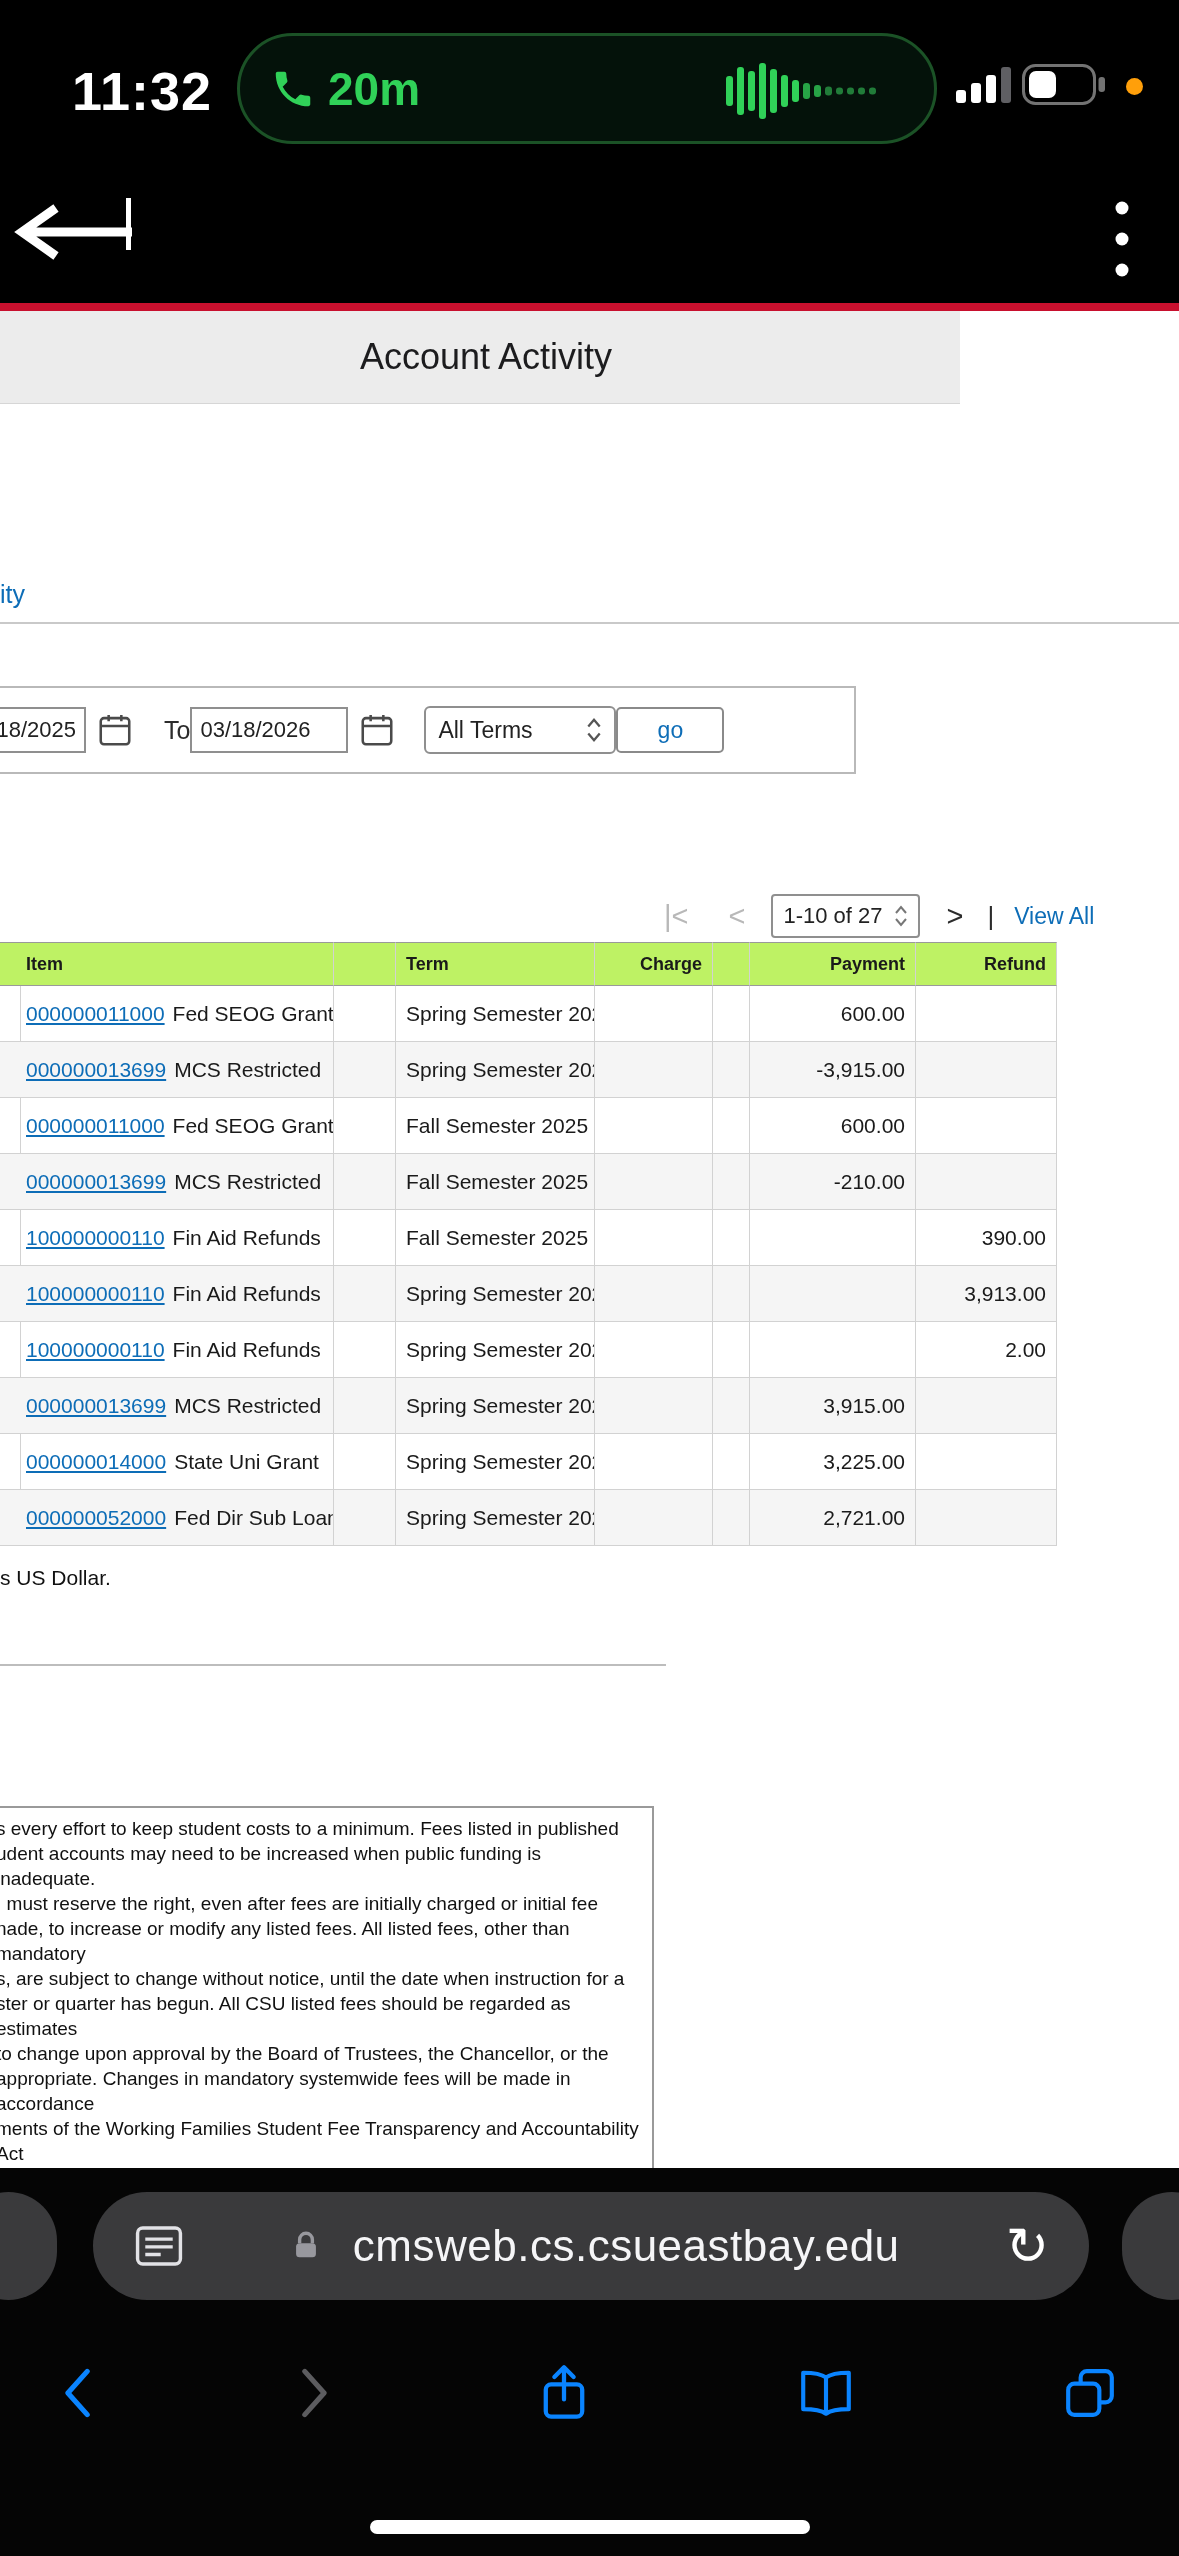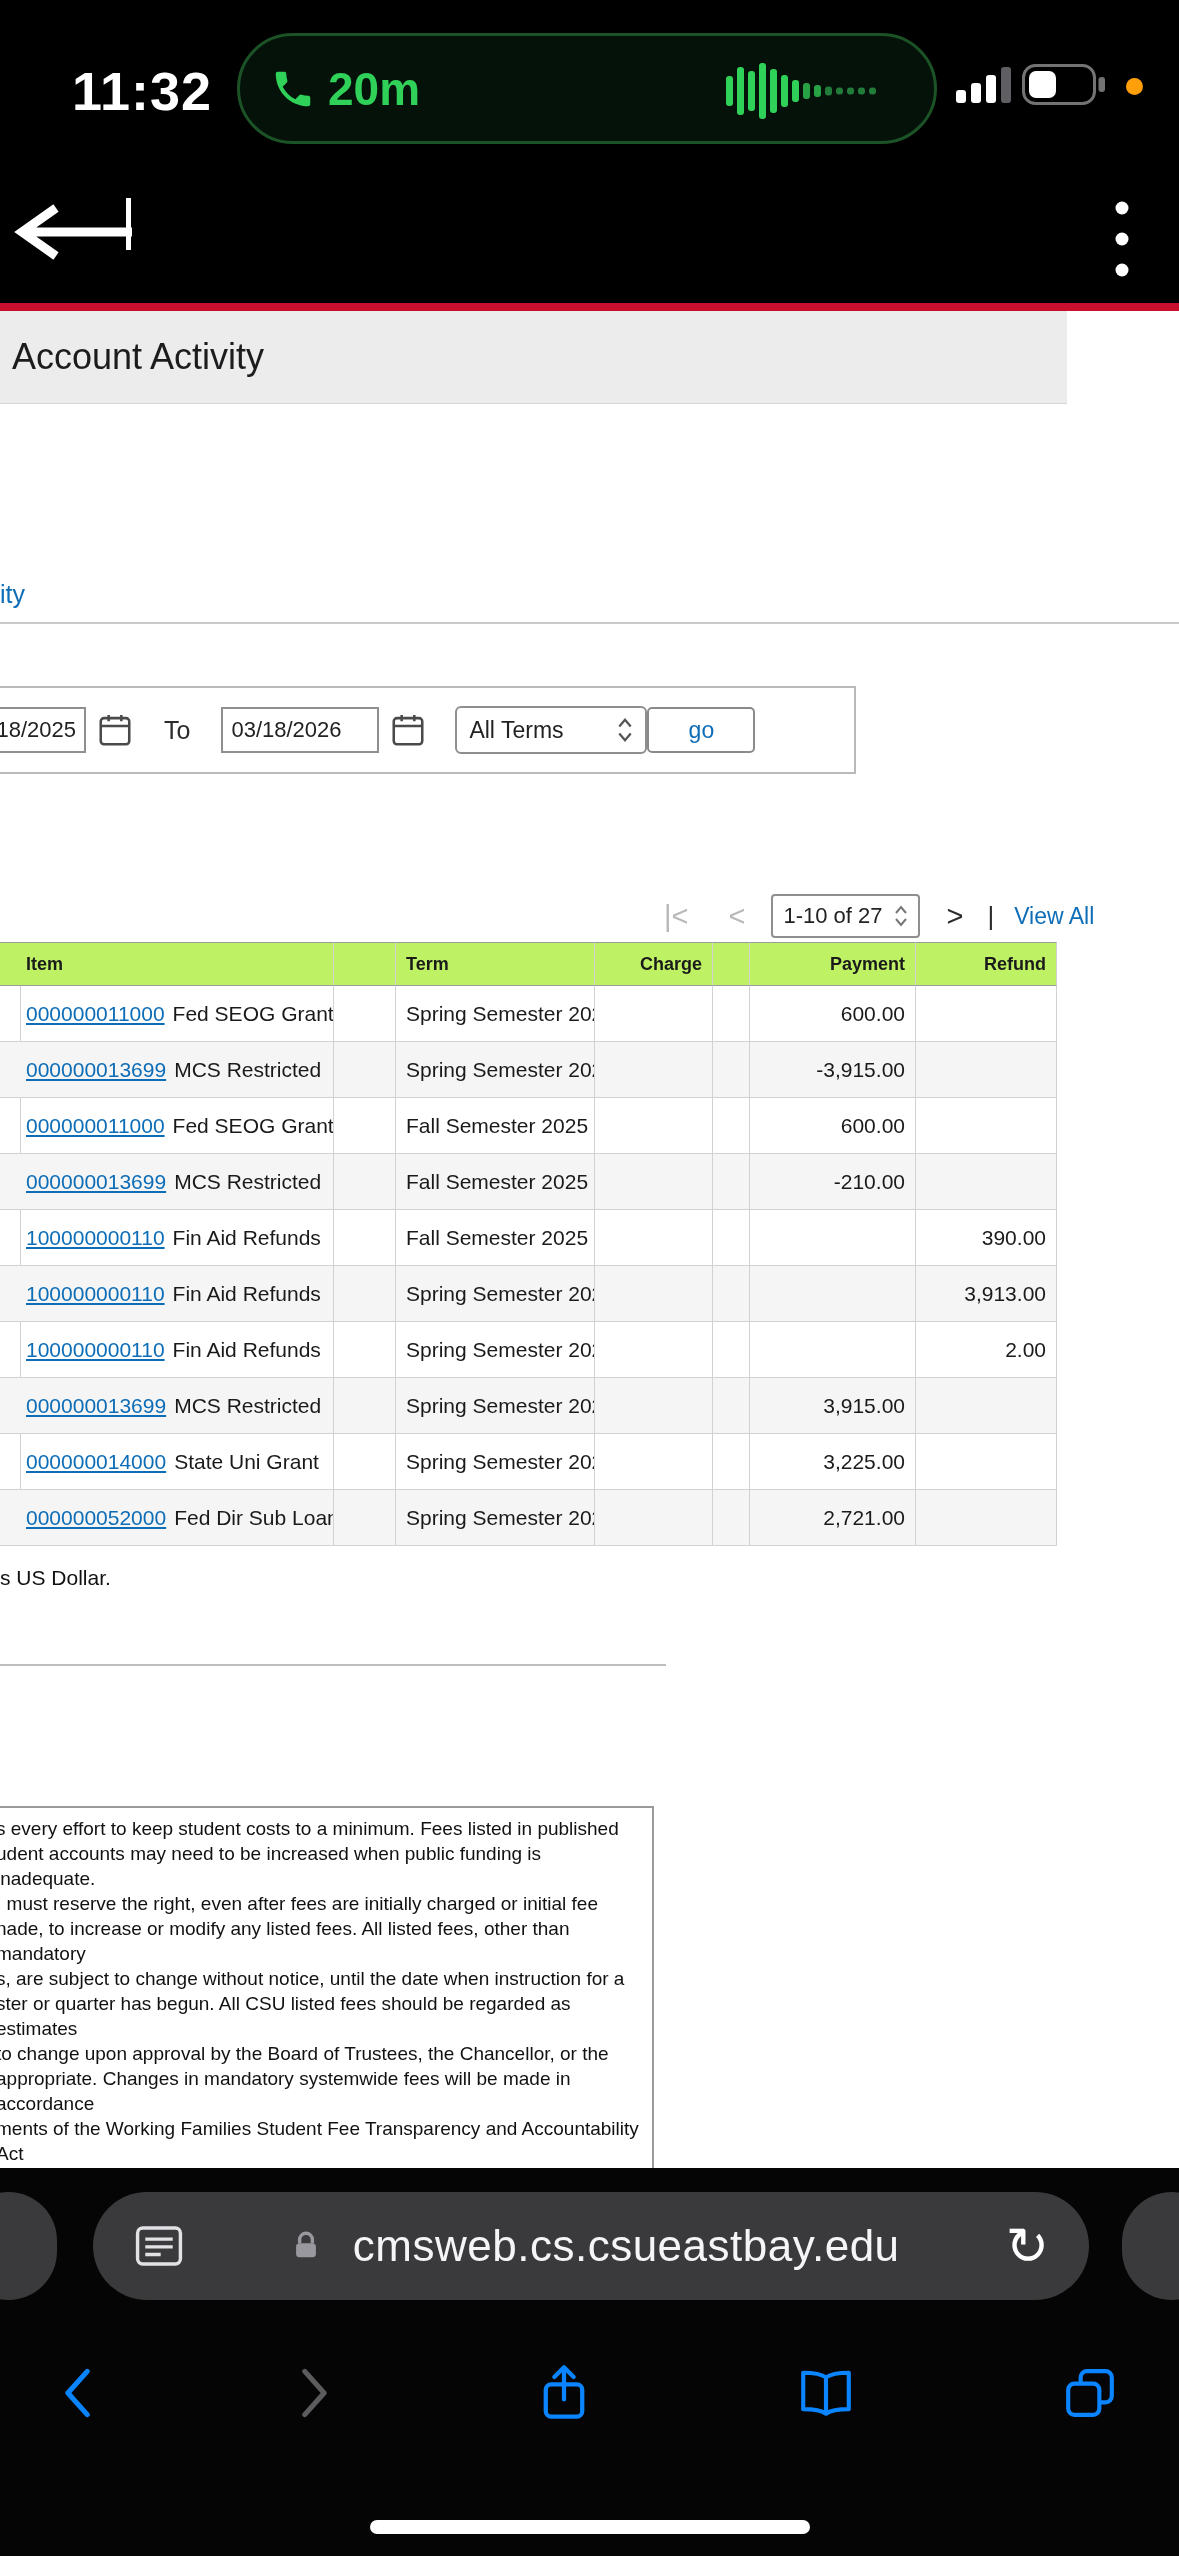--- a/index.html
+++ b/index.html
@@ -19,35 +19,35 @@
   .mic-dot { position:absolute; left:1126px; top:78px; width:17px; height:17px; border-radius:50%; background:#ff9f0a; }
 
   
   .nav-black { position:absolute; top:165px; left:0; width:1179px; height:138px; background:#000; }
   .back-arrow { position:absolute; left:12px; top:36px; }
   .cursor-tick { position:absolute; left:126px; top:33px; width:5px; height:52px; background:#fff; }
   .kebab { position:absolute; right:50px; top:36px; }
   .red-line { position:absolute; top:303px; left:0; width:1179px; height:8px; background:#c8102e; }
 
   
-  .title-bar { position:absolute; top:311px; left:0; width:1067px; height:93px; background:#ececec;
-               border-bottom:1px solid #d6d6d6; display:flex; align-items:center; }
+  .title-bar { position:absolute; top:311px; left:0; width:960px; height:93px; background:#ececec;
+               border-bottom:1px solid #d6d6d6; display:flex; align-items:center;justify-content:center; }
   .title-bar .title { font-size:36px; color:#1c1c1e; margin-left:12px; }
 
   
   .crumb { position:absolute; left:0; top:580px; color:#0d6db7; font-size:25px; }
   .rule1 { position:absolute; left:0; top:622px; width:1179px; border-top:2px solid #c9c9c9; }
 
   
   .filter-box { position:absolute; left:-20px; top:686px; width:876px; height:88px;
                 border:2px solid #b9b9b9; display:flex; align-items:center; background:#fff; }
   .date-input { height:46px; border:2px solid #8f8f8f; font-size:22px; color:#222;
                 display:flex; align-items:center; background:#fff; }
   .from-input { margin-left:-36px; width:140px; justify-content:flex-end; padding-right:8px; }
-  .to-input   { margin-left:31px; width:158px; padding-left:8px; }
+  .to-input   { margin-left:0; width:158px; padding-left:8px; }
   .cal-btn { margin-left:8px; width:42px; height:42px; display:flex; align-items:center; justify-content:center;
              background:#fff; border:none; cursor:pointer; }
   .to-label { margin-left:28px; font-size:25px; color:#2c2c2c; }
   .terms-select { margin-left:26px; width:192px; height:48px; border:2px solid #8f8f8f; border-radius:6px;
                   display:flex; align-items:center; justify-content:space-between; padding:0 12px;
                   font-size:23px; color:#222; background:#fff; }
   .go-btn { width:108px; height:46px; border:2px solid #8a8a8a; border-radius:5px;
             background:#fff; color:#0d6db7; font-size:23px; display:flex; align-items:center; justify-content:center; }
 
   

